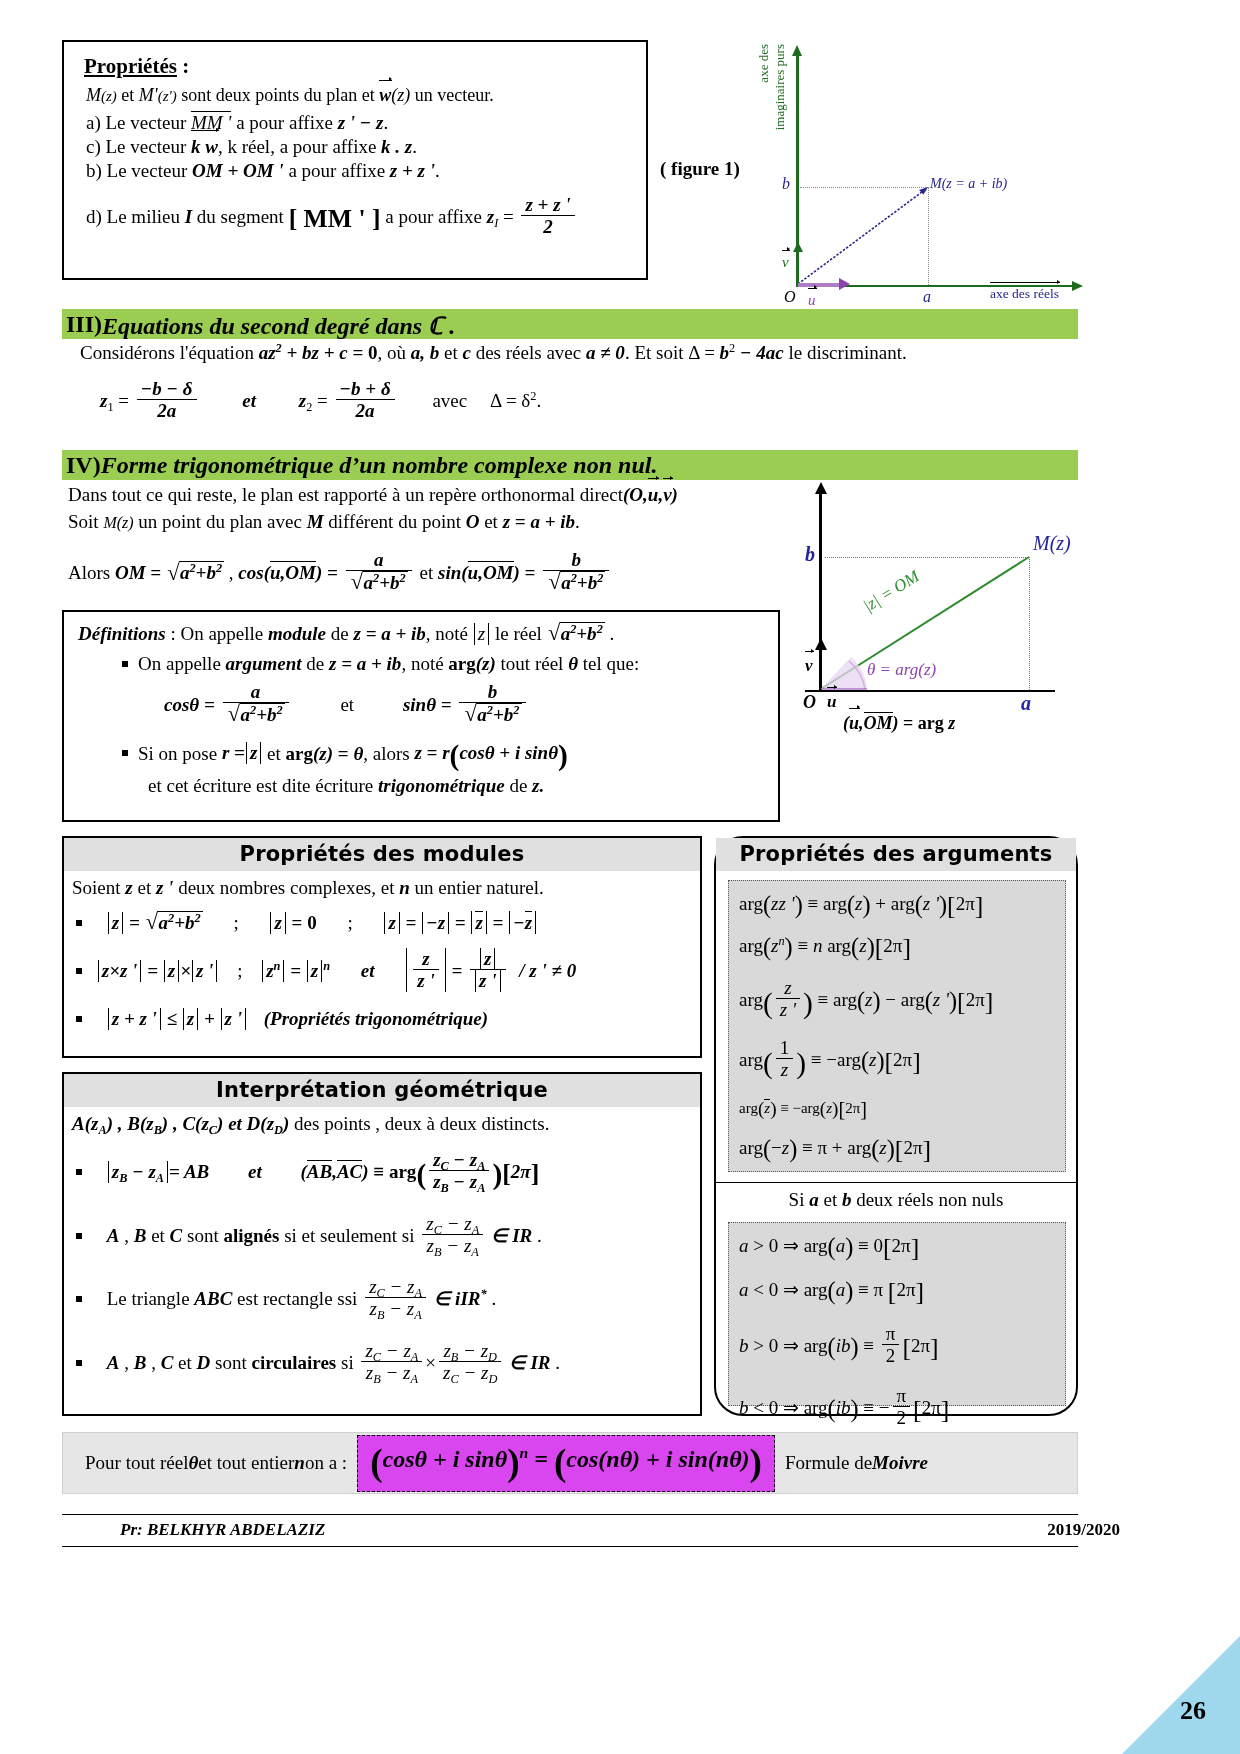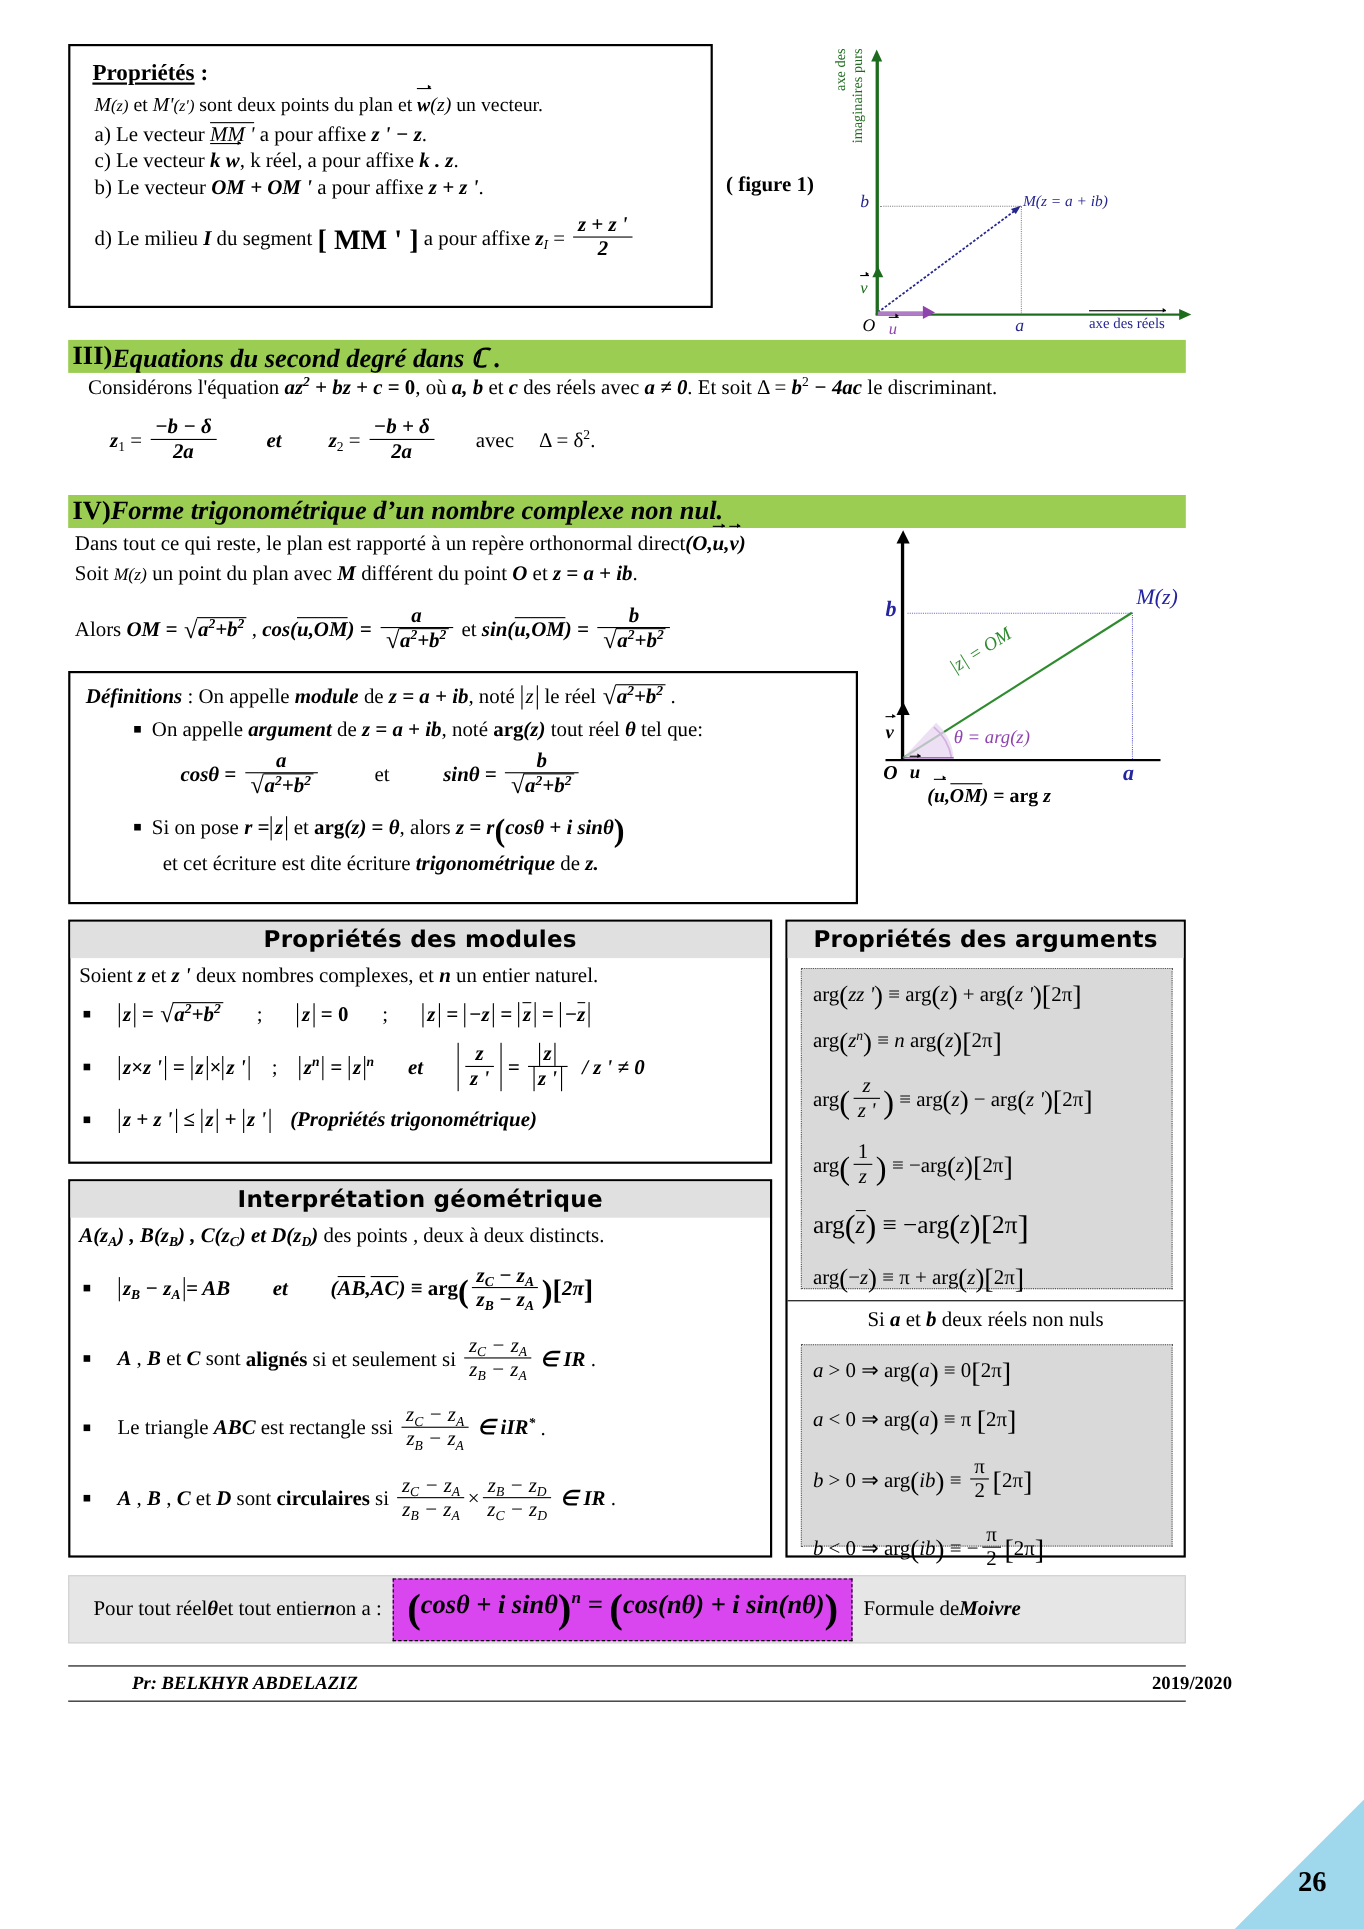--- a/index.html
+++ b/index.html
@@ -384,54 +384,54 @@
       <span class="bullet"></span>
       <span class="mb" style="margin-left:10px;"><span class="abs">z</span> = <span class="sqrt"><span class="rad">a<sup>2</sup>+b<sup>2</sup></span></span></span>
       <span style="margin:0 26px;">;</span>
       <span class="mb"><span class="abs">z</span> <span class="rm">= 0</span></span>
       <span style="margin:0 26px;">;</span>
       <span class="mb"><span class="abs">z</span> = <span class="abs">−z</span> = <span class="abs"><span class="ovl">z</span></span> = <span class="abs">−<span class="ovl">z</span></span></span>
     </div>
 
     <div style="font-size:19px; padding:14px 0 0 12px;">
       <span class="bullet"></span>
-      <span class="mb" style="margin-left:10px;"><span class="abs">z×z '</span> = <span class="abs">z</span>×<span class="abs">z '</span></span>
+      <span class="mb" style="margin-left:0;"><span class="abs">z×z '</span> = <span class="abs">z</span>×<span class="abs">z '</span></span>
       <span style="margin:0 14px;">;</span>
       <span class="mb"><span class="abs">z<sup>n</sup></span> = <span class="abs">z</span><sup>n</sup></span>
       <span class="mb" style="margin:0 26px;">et</span>
       <span class="mb"><span class="abs"><span class="frac"><span class="num">z</span><span class="den">z '</span></span></span> = <span class="frac"><span class="num"><span class="abs">z</span></span><span class="den"><span class="abs">z '</span></span></span></span>
       <span class="mb" style="margin-left:6px;">/ z ' ≠ 0</span>
     </div>
 
     <div style="font-size:19px; padding:16px 0 0 12px;">
       <span class="bullet"></span>
       <span class="mb" style="margin-left:10px;"><span class="abs">z + z '</span> ≤ <span class="abs">z</span> + <span class="abs">z '</span></span>
       <span class="mb" style="margin-left:12px;">(Propriétés trigonométrique)</span>
     </div>
   </div>
 
-  <div class="box" style="left:714px; top:836px; width:364px; height:580px;">
+  <div class="box" style="left:714px; top:836px; width:364px; height:580px;border-radius:29px;">
     <div class="hdrband">
       <span>Propriétés des arguments</span>
     </div>
 
     <div class="dotbox" style="position:absolute; left:12px; top:42px; width:338px; height:292px; padding:6px 0 0 10px;">
       <div style="font-size:19px; margin:4px 0 0 0;">
         arg<span class="midpar">(</span><span class="mi">zz '</span><span class="midpar">)</span> ≡ arg<span class="midpar">(</span><span class="mi">z</span><span class="midpar">)</span> + arg<span class="midpar">(</span><span class="mi">z '</span><span class="midpar">)</span><span class="brk">[</span>2π<span class="brk">]</span>
       </div>
       <div style="font-size:19px; margin:12px 0 0 0;">
         arg<span class="midpar">(</span><span class="mi">z<sup>n</sup></span><span class="midpar">)</span> ≡ <span class="mi">n</span> arg<span class="midpar">(</span><span class="mi">z</span><span class="midpar">)</span><span class="brk">[</span>2π<span class="brk">]</span>
       </div>
       <div style="font-size:19px; margin:14px 0 0 0;">
         arg<span class="bigpar">(</span><span class="frac mi"><span class="num">z</span><span class="den">z '</span></span><span class="bigpar">)</span> ≡ arg<span class="midpar">(</span><span class="mi">z</span><span class="midpar">)</span> − arg<span class="midpar">(</span><span class="mi">z '</span><span class="midpar">)</span><span class="brk">[</span>2π<span class="brk">]</span>
       </div>
       <div style="font-size:19px; margin:16px 0 0 0;">
         arg<span class="bigpar">(</span><span class="frac"><span class="num">1</span><span class="den mi">z</span></span><span class="bigpar">)</span> ≡ −arg<span class="midpar">(</span><span class="mi">z</span><span class="midpar">)</span><span class="brk">[</span>2π<span class="brk">]</span>
       </div>
-      <div style="font-size:23px; margin:18px 0 0 0;">
+      <div style="font-size:15px; margin:18px 0 0 0;">
         arg<span class="midpar">(</span><span class="mi ovl">z</span><span class="midpar">)</span> ≡ −arg<span class="midpar">(</span><span class="mi">z</span><span class="midpar">)</span><span class="brk">[</span>2π<span class="brk">]</span>
       </div>
       <div style="font-size:19px; margin:14px 0 0 0;">
         arg<span class="midpar">(</span>−<span class="mi">z</span><span class="midpar">)</span> ≡ π + arg<span class="midpar">(</span><span class="mi">z</span><span class="midpar">)</span><span class="brk">[</span>2π<span class="brk">]</span>
       </div>
     </div>
 
     <div style="position:absolute; left:0; top:344px; width:100%; text-align:center; font-size:19px;
                 border-top:1.8px solid #000; padding-top:6px;">
       <span>Si </span><span class="mb">a</span><span> et </span><span class="mb">b</span><span> deux réels non nuls</span>

